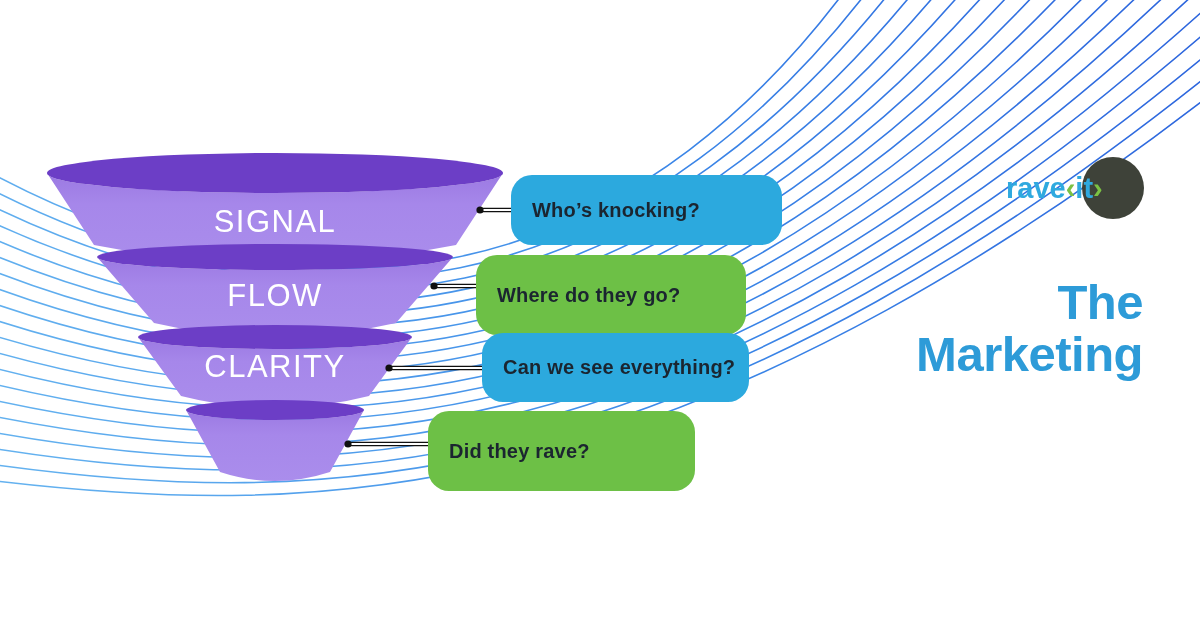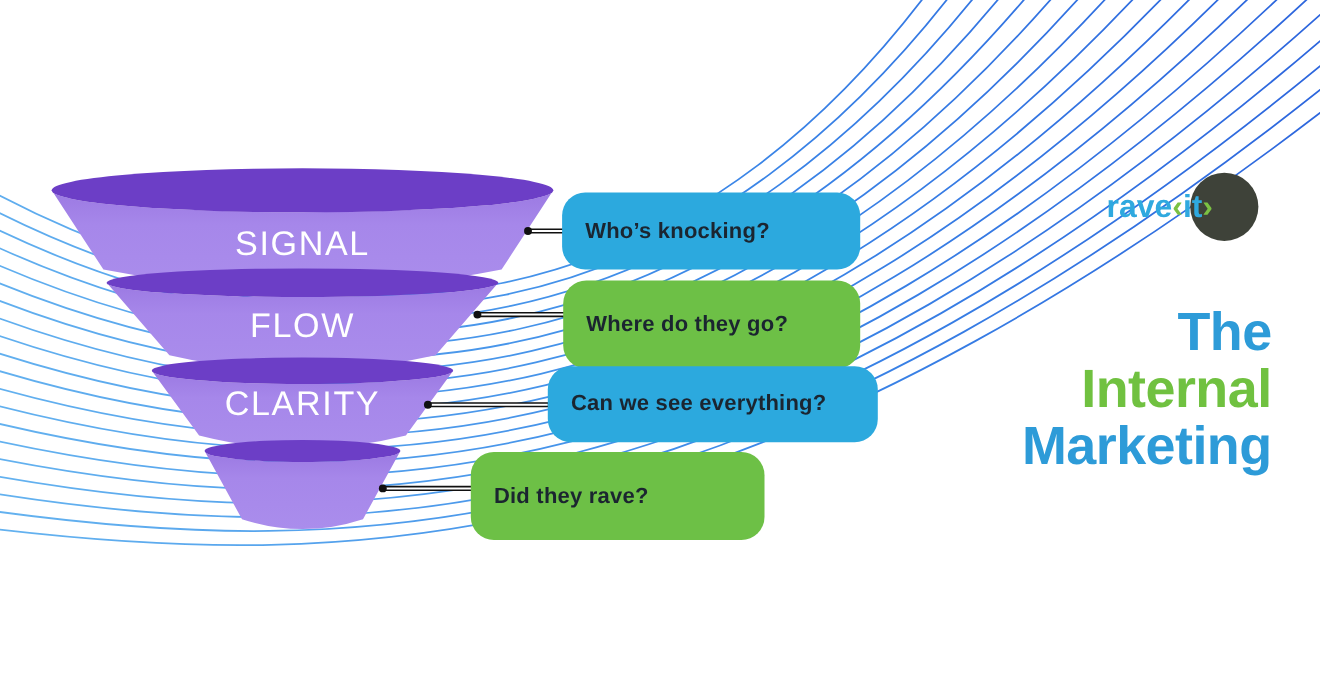--- a/index.html
+++ b/index.html
@@ -38,21 +38,21 @@
     background:var(--logo-circle,#3E4239);
   }
   .logo-text{
     position:absolute;left:1006px;top:171px;height:34px;display:flex;align-items:center;
     font-weight:700;font-size:29px;letter-spacing:0;white-space:pre;
   }
   .logo-text .b{color:var(--logo-blue,#2FA9DF);}
   .logo-text .g{color:var(--logo-green,#7BC143);}
   
   .title{
-    position:absolute;right:44px;top:276px;text-align:right;
+    position:absolute;right:57px;top:276px;text-align:right;
     font-weight:700;font-size:49px;line-height:52px;letter-spacing:-.5px;
   }
   .title .blue{color:var(--title-blue,#2D9BD8);}
   .title .green{color:var(--title-green,#70C140);}
 </style>
 </head>
 <body>
 
 <div class="stage" style="--bg: #FFFFFF; --funnel-top: #6C3EC6; --funnel-text: #FFFFFF; --accent-blue: #2CA9DE; --accent-green: #6DC046; --callout-text: #1B2530; --logo-blue: #2FA9DF; --logo-green: #7BC143; --logo-circle: #3E4239; --title-blue: #2D9BD8; --title-green: #70C140;">
 
@@ -126,31 +126,30 @@
     </g>
   </svg>
 
   <div class="funnel-label" style="top:203px">SIGNAL</div>
   <div class="funnel-label" style="top:277px">FLOW</div>
   <div class="funnel-label" style="top:348px">CLARITY</div>
 
   <div class="bubble blue" style="left:511px;top:175px;width:271px;height:70px">
     <span>Who’s knocking?</span>
   </div>
-  <div class="bubble green" style="left:512px;top:255px;width:270px;height:80px">
+  <div class="bubble green" style="left:476px;top:255px;width:270px;height:80px">
     <span>Where do they go?</span>
   </div>
-  <div class="bubble blue" style="left:498px;top:333px;width:300px;height:69px">
+  <div class="bubble blue" style="left:482px;top:333px;width:267px;height:69px">
     <span>Can we see everything?</span>
   </div>
   <div class="bubble green" style="left:428px;top:411px;width:267px;height:80px">
     <span>Did they rave?</span>
   </div>
 
   <div class="logo-circle"></div>
   <div class="logo-text"><span class="b">rave</span><span class="g">‹</span><span class="b">it</span><span class="g">›</span></div>
 
   <div class="title">
     <div class="blue">The</div>
-    <div class="green">Internal</div>
     <div class="blue">Marketing</div>
   </div>
 </div>
 
 </body></html>

